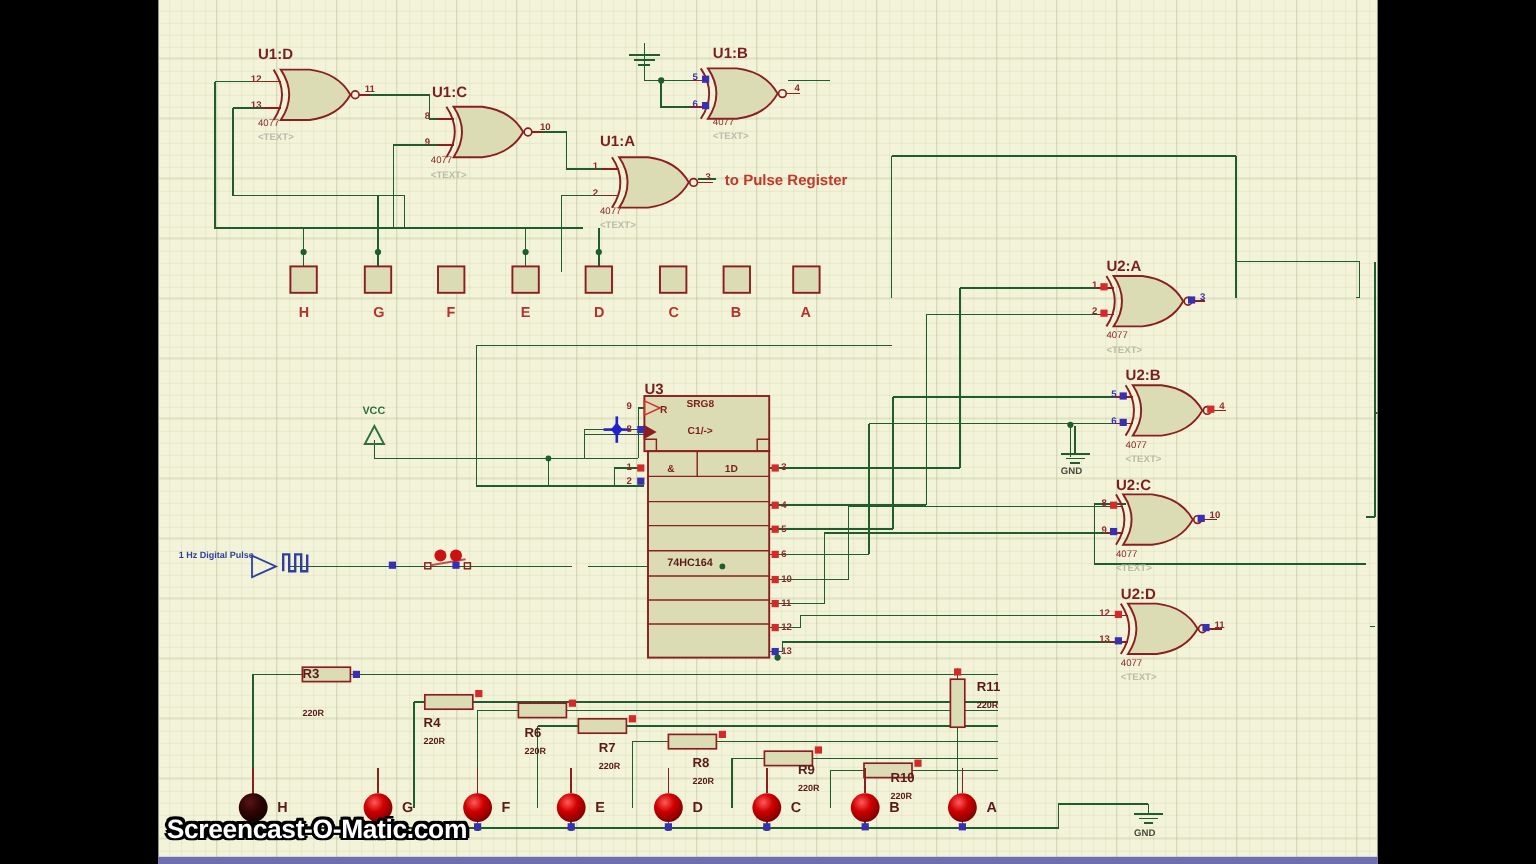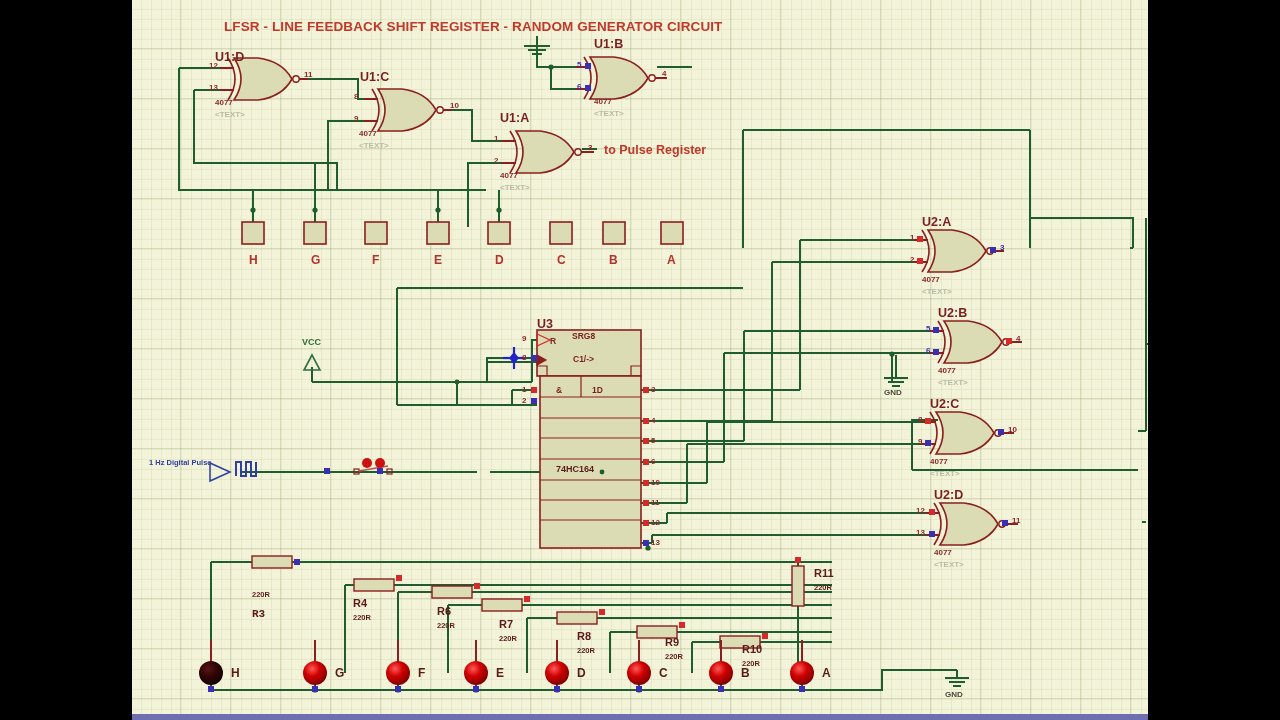--- a/index.html
+++ b/index.html
@@ -19,21 +19,21 @@
     background-position:-2px -2px,-2px -2px,-1px -1px,-1px -1px;
     overflow:hidden;
   }
   #svgwrap{position:absolute;inset:0;}
   svg{display:block;}
 
   
   .t{position:absolute;white-space:nowrap;font-family:"Liberation Sans",sans-serif;pointer-events:none;}
   .title{color:#c0392b;font-size:13.5px;font-weight:bold;letter-spacing:.1px;}
   .refdes{color:#7a1f1f;font-size:12.5px;font-weight:bold;}
-  .val{color:#8a2b2b;font-size:8px;font-weight:bold;}
+  .val{color:#8a2b2b;font-size:8px;font-weight:normal;}
   .valtext{color:#b9bda6;font-size:8px;font-weight:bold;}
   .pin{color:#8a2b2b;font-size:8px;font-weight:bold;}
   .pinblue{color:#3a2fb0;font-size:8px;font-weight:bold;}
   .tplabel{color:#b4322c;font-size:12px;font-weight:bold;}
   .ledlabel{color:#5a1a1a;font-size:12px;font-weight:bold;}
   .rname{color:#5a1a1a;font-size:11px;font-weight:bold;}
   .rval{color:#5a1a1a;font-size:7.5px;font-weight:bold;}
   .netlbl{color:#2f6f3f;font-size:9px;font-weight:bold;}
   .srcLbl{color:#2f3fa0;font-size:7.5px;font-weight:bold;}
   .chiplbl{color:#7a1f1f;font-size:8.5px;font-weight:bold;}
@@ -426,23 +426,22 @@
       </g>
 
       <g>
         <path d="M377,358 L382,352 L387,358 L382,364 Z" fill="#2222cc"></path>
         <path d="M371,358 L393,358" stroke="#2222cc" stroke-width="2.2"></path>
         <path d="M382,347 L382,369" stroke="#2222cc" stroke-width="2.2"></path>
       </g>
     </svg>
     </div>
 
-    <div class="t title" style="left:92px;top:19px;">LFSR - LINE FEEDBACK SHIFT REGISTER  -  RANDOM GENERATOR CIRCUIT</div>
-
-    <div class="t refdes" style="left:83px;top:50px;">U1:D</div>
+
+    <div class="t refdes" style="left:83px;top:38px;">U1:D</div>
     <div class="t val" style="left:83px;top:98px;">4077</div>
     <div class="t valtext" style="left:83px;top:110px;">&lt;TEXT&gt;</div>
     <div class="t pin" style="left:77px;top:61px;">12</div>
     <div class="t pin" style="left:77px;top:83px;">13</div>
     <div class="t pin" style="left:172px;top:70px;">11</div>
 
     <div class="t refdes" style="left:228px;top:70px;">U1:C</div>
     <div class="t val" style="left:227px;top:129px;">4077</div>
     <div class="t valtext" style="left:227px;top:141px;">&lt;TEXT&gt;</div>
     <div class="t pin" style="left:222px;top:92px;">8</div>
@@ -499,38 +498,38 @@
     <div class="t tplabel" style="left:363px;top:253px;">D</div>
     <div class="t tplabel" style="left:425px;top:253px;">C</div>
     <div class="t tplabel" style="left:477px;top:253px;">B</div>
     <div class="t tplabel" style="left:535px;top:253px;">A</div>
 
     <div class="t refdes" style="left:405px;top:317px;">U3</div>
     <div class="t chiplbl" style="left:440px;top:331px;text-align:right;">SRG8</div>
     <div class="t chiplbl" style="left:418px;top:336px;">R</div>
     <div class="t chiplbl" style="left:406px;top:354px;margin-left:35px;">C1/-&gt;</div>
     <div class="t chiplbl" style="left:424px;top:385px;">&amp;</div>
-    <div class="t chiplbl" style="left:460px;top:385px;">1D</div>
+    <div class="t chiplbl" style="left:472px;top:385px;">1D</div>
     <div class="t chipname" style="left:424px;top:464px;">74HC164</div>
 
     <div class="t pin" style="left:390px;top:334px;">9</div>
     <div class="t pin" style="left:390px;top:353px;">8</div>
     <div class="t pin" style="left:390px;top:385px;">1</div>
     <div class="t pin" style="left:390px;top:396px;">2</div>
 
     <div class="t pin" style="left:519px;top:385px;">3</div>
     <div class="t pin" style="left:519px;top:416px;">4</div>
     <div class="t pin" style="left:519px;top:436px;">5</div>
     <div class="t pin" style="left:519px;top:457px;">6</div>
     <div class="t pin" style="left:519px;top:478px;">10</div>
     <div class="t pin" style="left:519px;top:498px;">11</div>
     <div class="t pin" style="left:519px;top:518px;">12</div>
     <div class="t pin" style="left:519px;top:538px;">13</div>
 
-    <div class="t rname" style="left:120px;top:608px;font-family:Liberation Mono, monospace;">R3</div>
+    <div class="t rname" style="left:120px;top:556px;">R3</div>
     <div class="t rval" style="left:120px;top:590px;">220R</div>
     <div class="t rname" style="left:221px;top:597px;">R4</div>
     <div class="t rval" style="left:221px;top:613px;">220R</div>
     <div class="t rname" style="left:305px;top:605px;">R6</div>
     <div class="t rval" style="left:305px;top:621px;">220R</div>
     <div class="t rname" style="left:367px;top:618px;">R7</div>
     <div class="t rval" style="left:367px;top:634px;">220R</div>
     <div class="t rname" style="left:445px;top:630px;">R8</div>
     <div class="t rval" style="left:445px;top:646px;">220R</div>
     <div class="t rname" style="left:533px;top:636px;">R9</div>
@@ -549,15 +548,16 @@
     <div class="t ledlabel" style="left:609px;top:666px;">B</div>
     <div class="t ledlabel" style="left:690px;top:666px;">A</div>
 
     <div class="t netlbl" style="left:170px;top:337px;">VCC</div>
     <div class="t gndtxt" style="left:752px;top:388px;">GND</div>
     <div class="t gndtxt" style="left:813px;top:690px;">GND</div>
     <div class="t srcLbl" style="left:17px;top:458px;text-align:right;">1 Hz Digital Pulse</div>
 
   </div>
 
+  <div id="watermark">Screencast-O-Matic.com</div>
   <div id="bottombar"></div>
 
 </div>
 
 </body></html>

